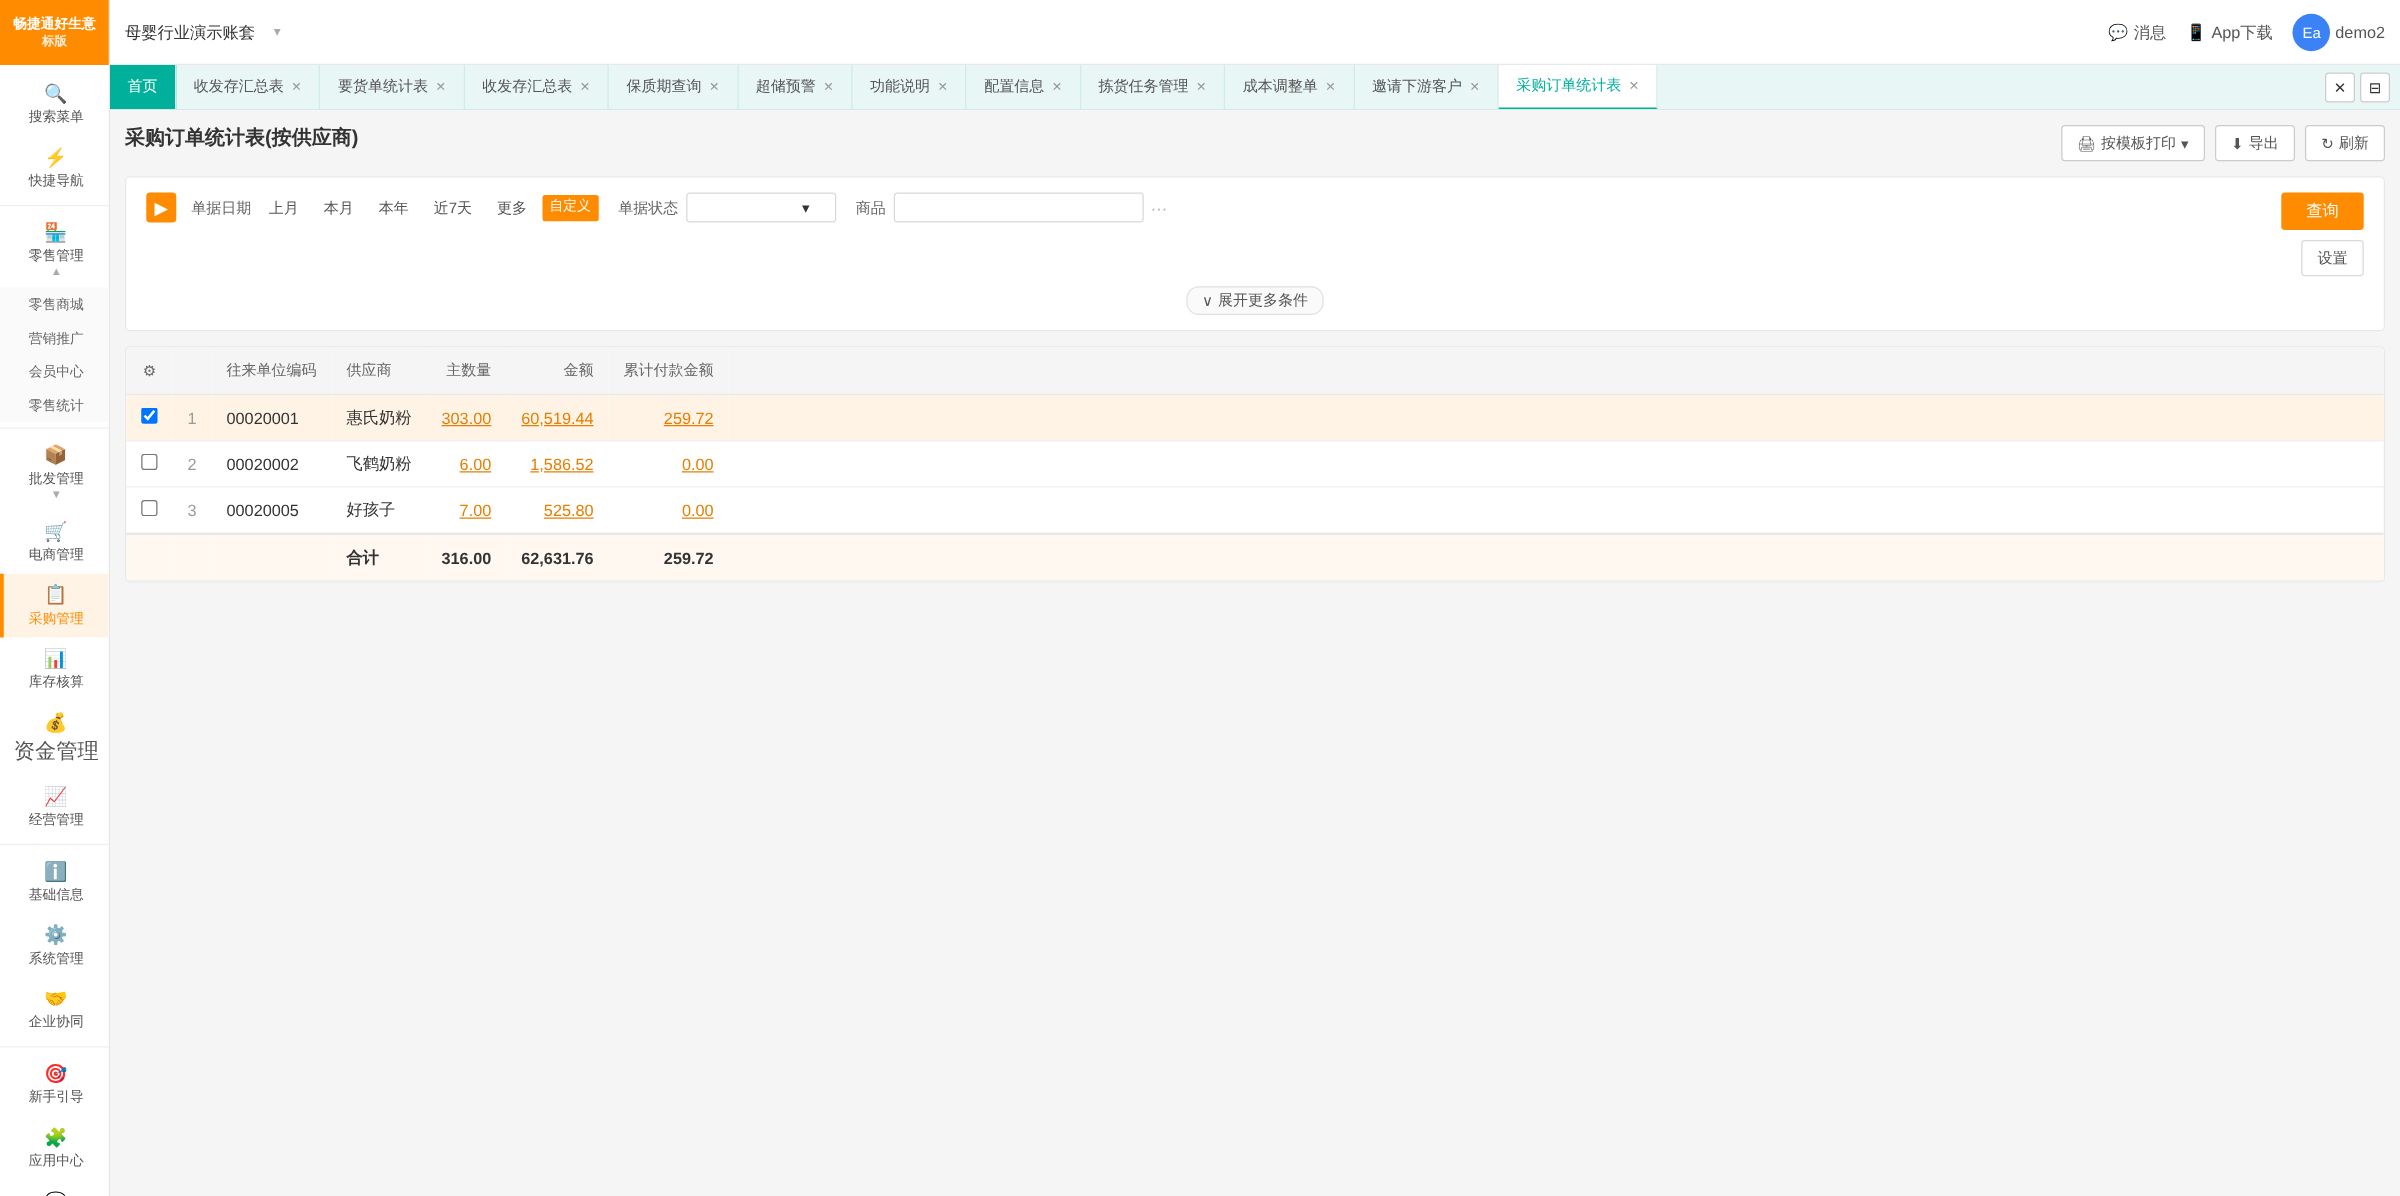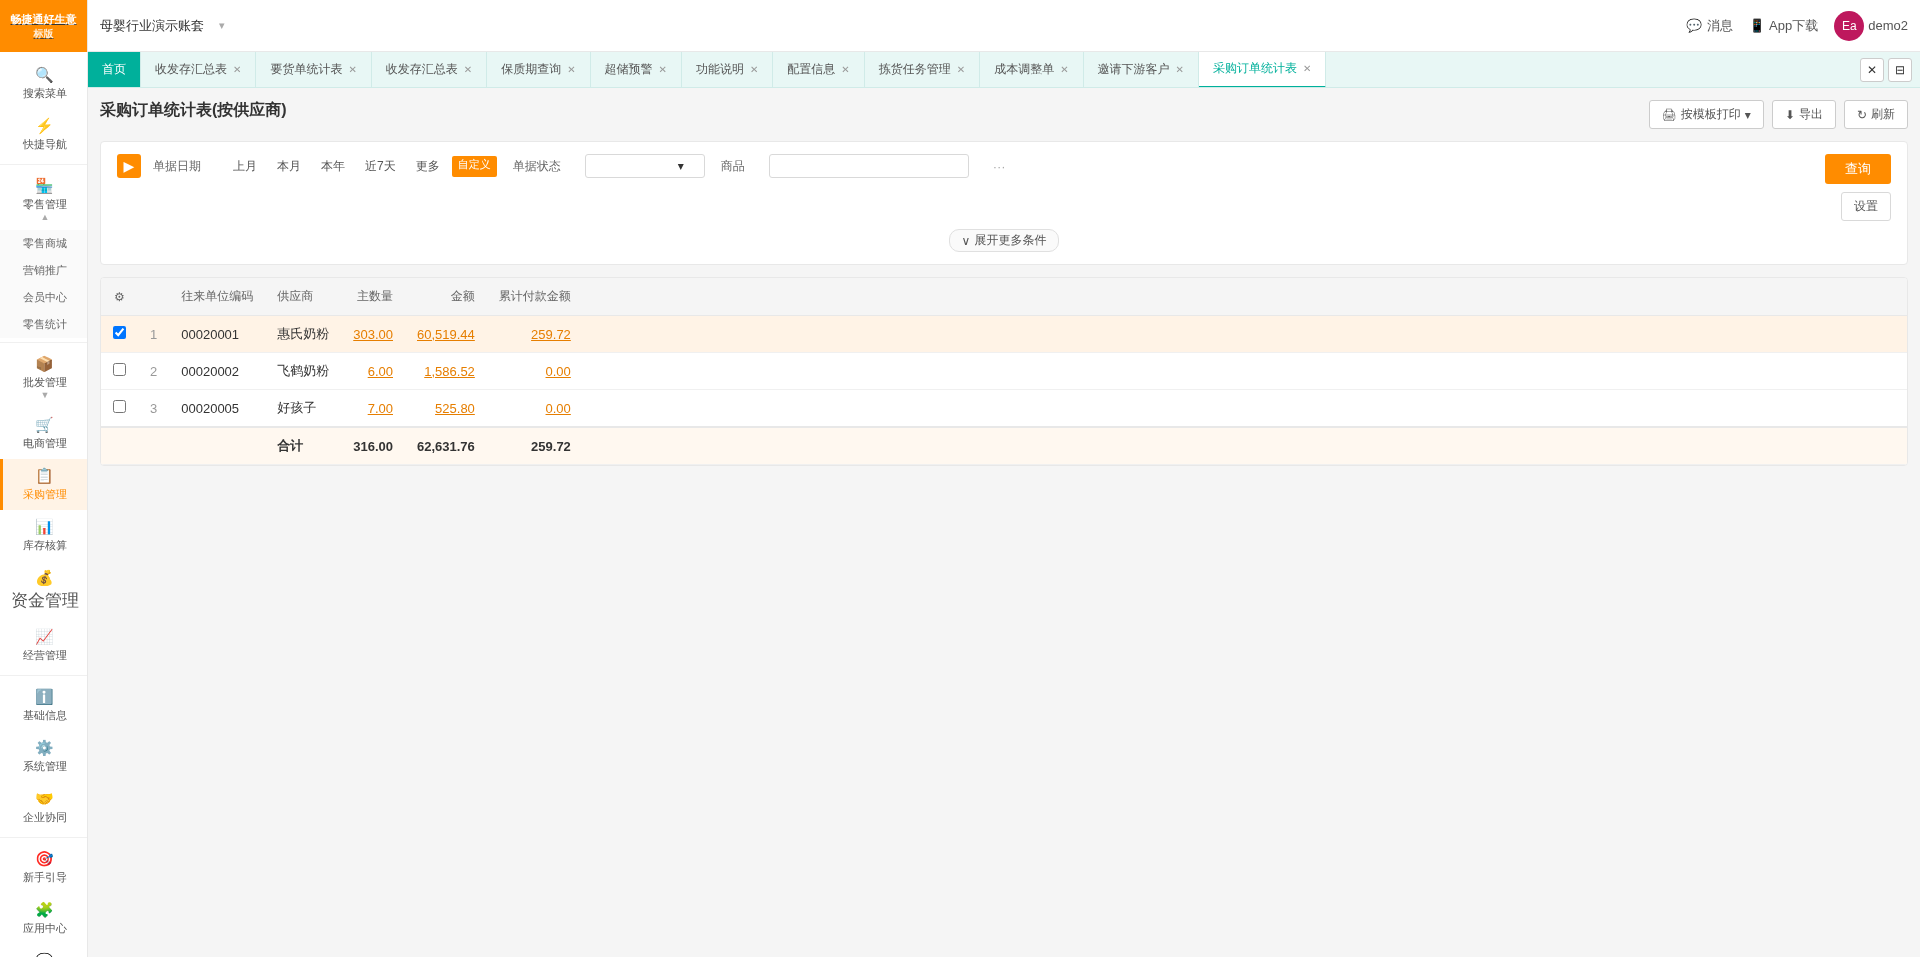--- a/index.html
+++ b/index.html
@@ -1,35 +1,35 @@
 <!DOCTYPE html>
 <html><head>
   <meta charset="utf-8">
   <style>
     * { box-sizing: border-box; margin: 0; padding: 0; }
     body { font-family: "Microsoft YaHei", "PingFang SC", sans-serif; font-size: 13px; background: #f5f5f5; color: #333; height: 957px; overflow: hidden; display: flex; }
 
     
     .sidebar { width: 88px; background: #fff; border-right: 1px solid #e8e8e8; display: flex; flex-direction: column; flex-shrink: 0; height: 957px; }
-    .sidebar-logo { background: #ff8c00; padding: 10px 8px; text-align: center; height: 52px; display: flex; align-items: center; justify-content: center; text-decoration: underline; }
+    .sidebar-logo { background: #ff8c00; padding: 10px 8px; text-align: center; height: 52px; display: flex; align-items: center; justify-content: center; }
     .sidebar-logo-text { color: #fff; font-size: 11px; font-weight: bold; line-height: 1.3; }
     .sidebar-nav { padding: 6px 0; }
     .sidebar-nav-item { display: flex; flex-direction: column; align-items: center; justify-content: center; padding: 10px 4px; cursor: pointer; font-size: 12px; color: #555; border-left: 3px solid transparent; }
     .sidebar-nav-item.active { color: #ff8c00; background: #fff3e6; border-left: 3px solid #ff8c00; }
     .sidebar-divider { height: 1px; background: #f0f0f0; margin: 4px 0; }
 
     
     .main { flex: 1; display: flex; flex-direction: column; overflow: hidden; }
 
     
     .topbar { height: 52px; background: #fff; border-bottom: 1px solid #e8e8e8; display: flex; align-items: center; padding: 0 12px; gap: 8px; }
     .topbar-dropdown { display: flex; align-items: center; gap: 15px; cursor: pointer; }
     .topbar-right { margin-left: auto; display: flex; align-items: center; gap: 16px; }
     .topbar-right-item { display: flex; align-items: center; gap: 4px; font-size: 13px; color: #555; cursor: pointer; }
-    .avatar { width: 30px; height: 30px; border-radius: 50%; background: #be185d; display: flex; align-items: center; justify-content: center; color: #fff; font-size: 12px; }
+    .avatar { width: 30px; height: 30px; border-radius: 50%; background: #3b82f6; display: flex; align-items: center; justify-content: center; color: #fff; font-size: 12px; }
 
     
     .tabbar { height: 36px; background: #e8f7f5; display: flex; align-items: center; overflow-x: auto; border-bottom: 1px solid #d0ebe8; flex-shrink: 0; }
     .tabbar::-webkit-scrollbar { height: 0; }
     .tab-item { display: flex; align-items: center; gap: 4px; padding: 0 14px; height: 36px; font-size: 12px; color: #555; cursor: pointer; white-space: nowrap; border-right: 1px solid #d0ebe8; flex-shrink: 0; }
     .tab-item.active { background: #fff; color: #00b09b; border-bottom: 2px solid #00b09b; }
     .tab-item.home { background: #00b09b; color: #fff; }
     .tab-close { font-size: 10px; color: #999; cursor: pointer; margin-left: 2px; }
     .tabbar-end { margin-left: auto; display: flex; align-items: center; gap: 4px; padding: 0 8px; }
     .tabbar-end-btn { width: 24px; height: 24px; border: 1px solid #ccc; border-radius: 3px; display: flex; align-items: center; justify-content: center; cursor: pointer; background: #fff; font-size: 12px; }
@@ -39,21 +39,21 @@
     .page-header { display: flex; align-items: flex-start; justify-content: space-between; margin-bottom: 12px; }
     .page-title { font-size: 16px; font-weight: bold; color: #333; }
     .page-actions { display: flex; align-items: center; gap: 8px; }
     .btn-print { display: flex; align-items: center; gap: 4px; padding: 5px 12px; border: 1px solid #ccc; background: #fff; border-radius: 3px; cursor: pointer; font-size: 12px; color: #555; }
     .btn-export { display: flex; align-items: center; gap: 4px; padding: 5px 12px; border: 1px solid #ccc; background: #fff; border-radius: 3px; cursor: pointer; font-size: 12px; color: #555; }
     .btn-refresh { display: flex; align-items: center; gap: 4px; padding: 5px 12px; border: 1px solid #ccc; background: #fff; border-radius: 3px; cursor: pointer; font-size: 12px; color: #555; }
 
     
     .filter-panel { background: #fff; border-radius: 4px; padding: 12px 16px; margin-bottom: 12px; border: 1px solid #e8e8e8; }
     .filter-row { display: flex; align-items: center; gap: 16px; flex-wrap: wrap; }
-    .filter-item { display: flex; align-items: center; gap: 24px; }
+    .filter-item { display: flex; align-items: center; gap: 6px; }
     .filter-label { font-size: 12px; color: #666; white-space: nowrap; }
     .filter-date-shortcuts { display: flex; gap: 4px; }
     .date-shortcut { padding: 2px 8px; font-size: 12px; color: #555; cursor: pointer; border-radius: 2px; }
     .date-range { font-size: 12px; color: #555; }
     .custom-tag { background: #ff8c00; color: #fff; padding: 1px 6px; border-radius: 2px; font-size: 11px; }
     .filter-select { display: flex; align-items: center; gap: 4px; border: 1px solid #d9d9d9; border-radius: 3px; padding: 4px 8px; background: #fff; cursor: pointer; font-size: 12px; min-width: 120px; }
     .filter-input { border: 1px solid #d9d9d9; border-radius: 3px; padding: 4px 8px; font-size: 12px; min-width: 160px; }
     .filter-dots { color: #aaa; cursor: pointer; }
     .expand-more { display: flex; align-items: center; justify-content: center; margin-top: 8px; }
     .expand-btn { display: flex; align-items: center; gap: 4px; font-size: 12px; color: #555; cursor: pointer; padding: 2px 12px; border: 1px solid #e0e0e0; border-radius: 10px; background: #fafafa; }

